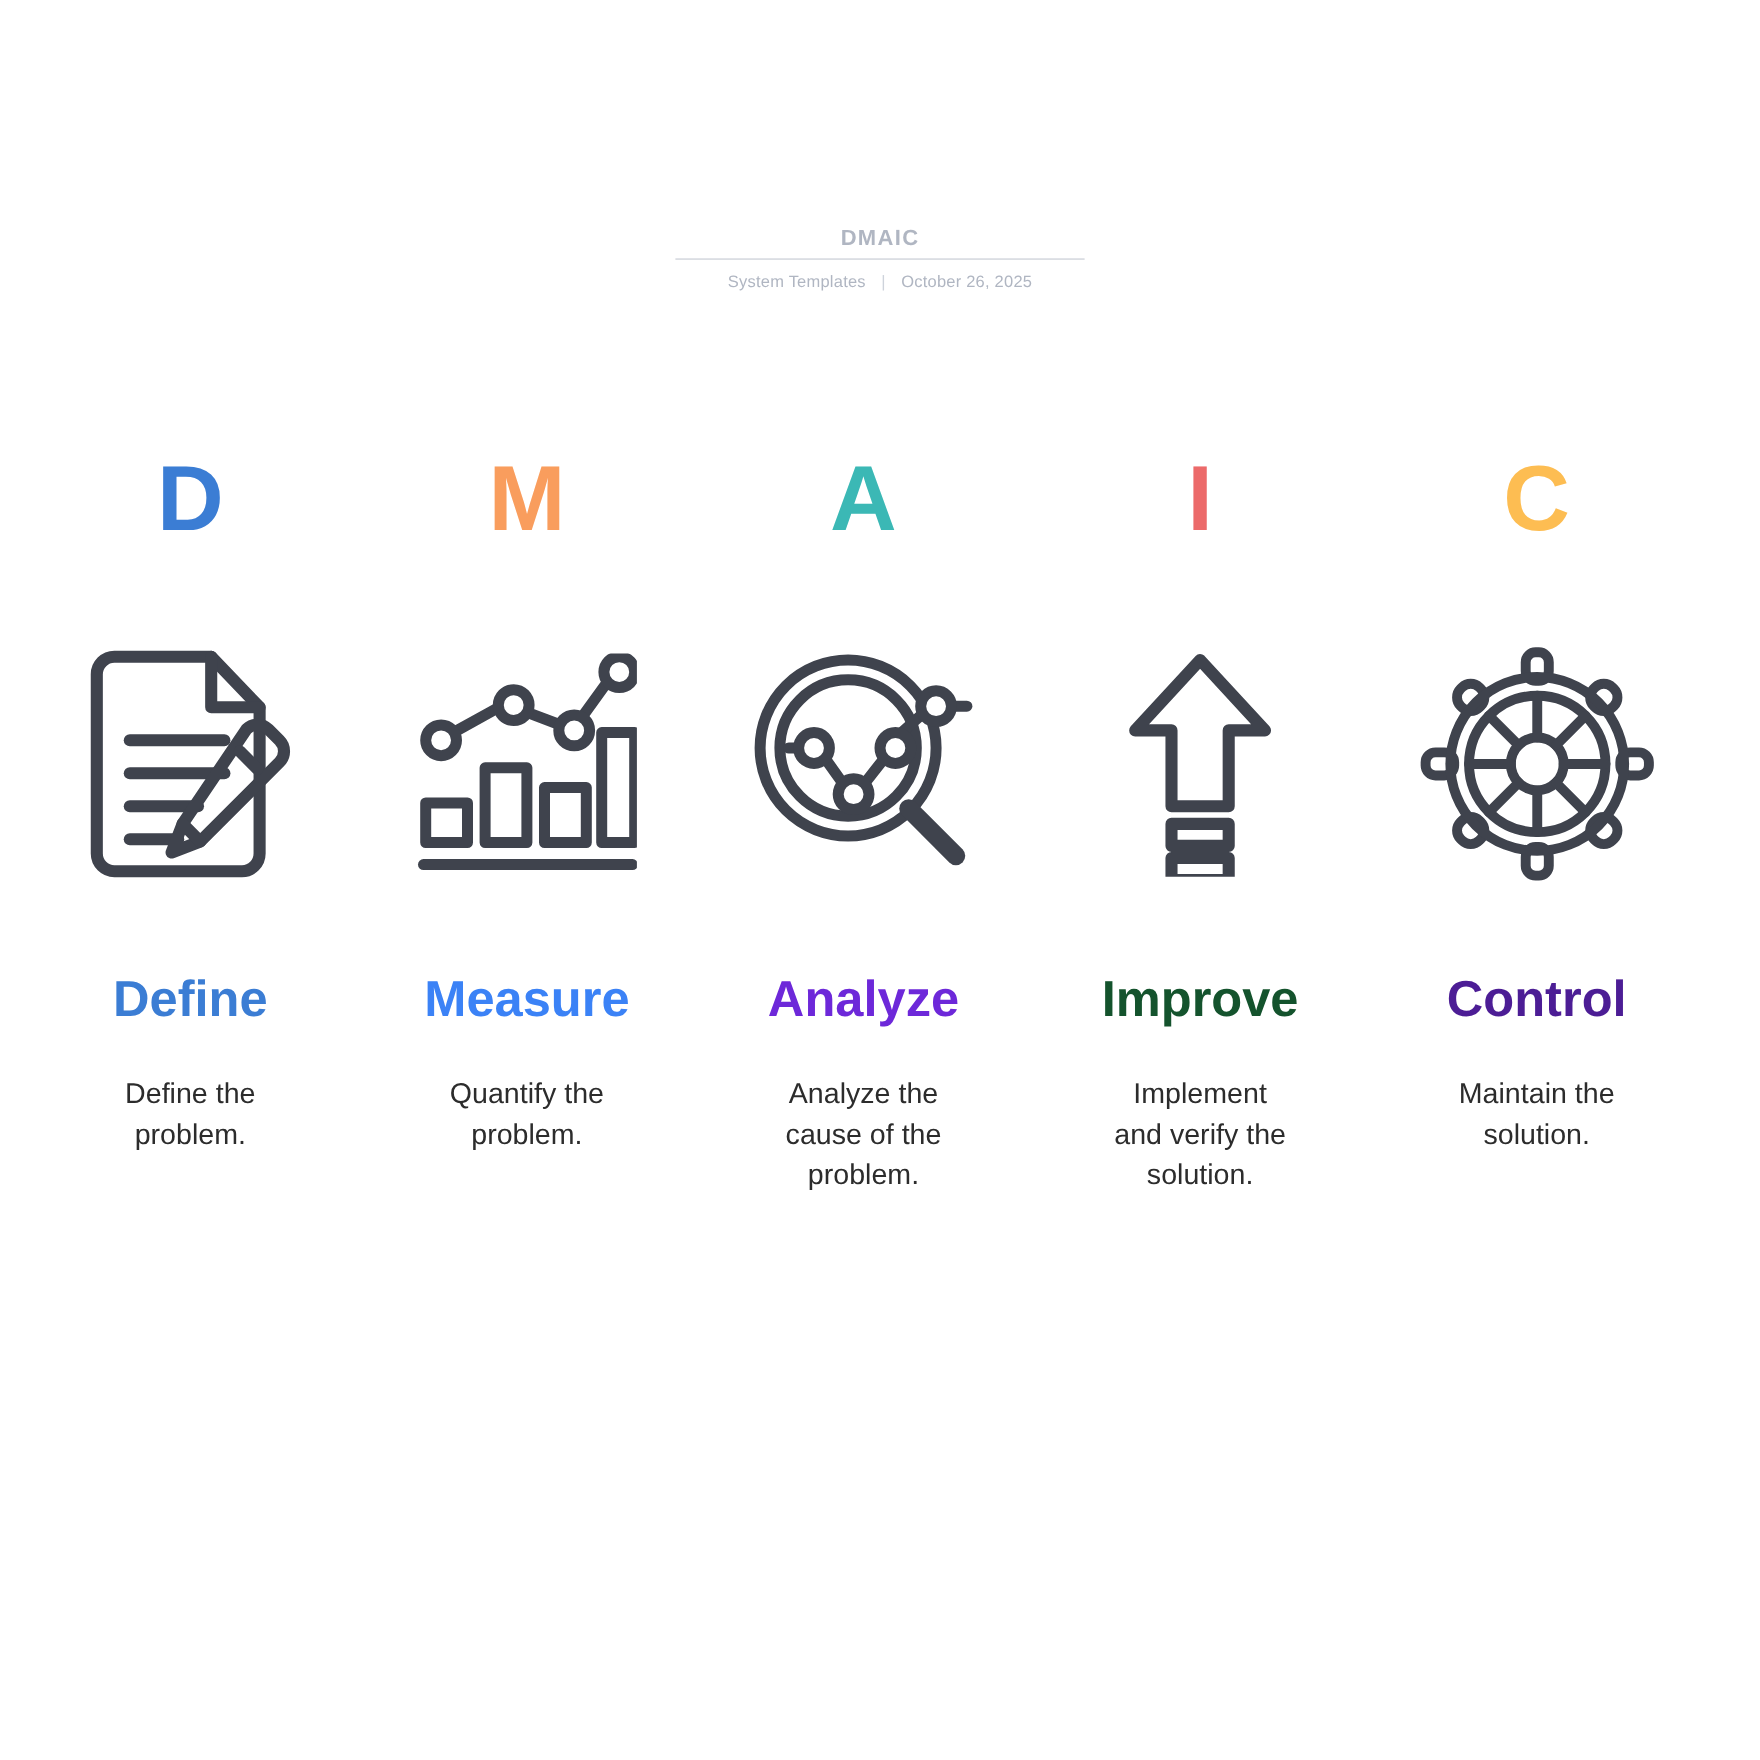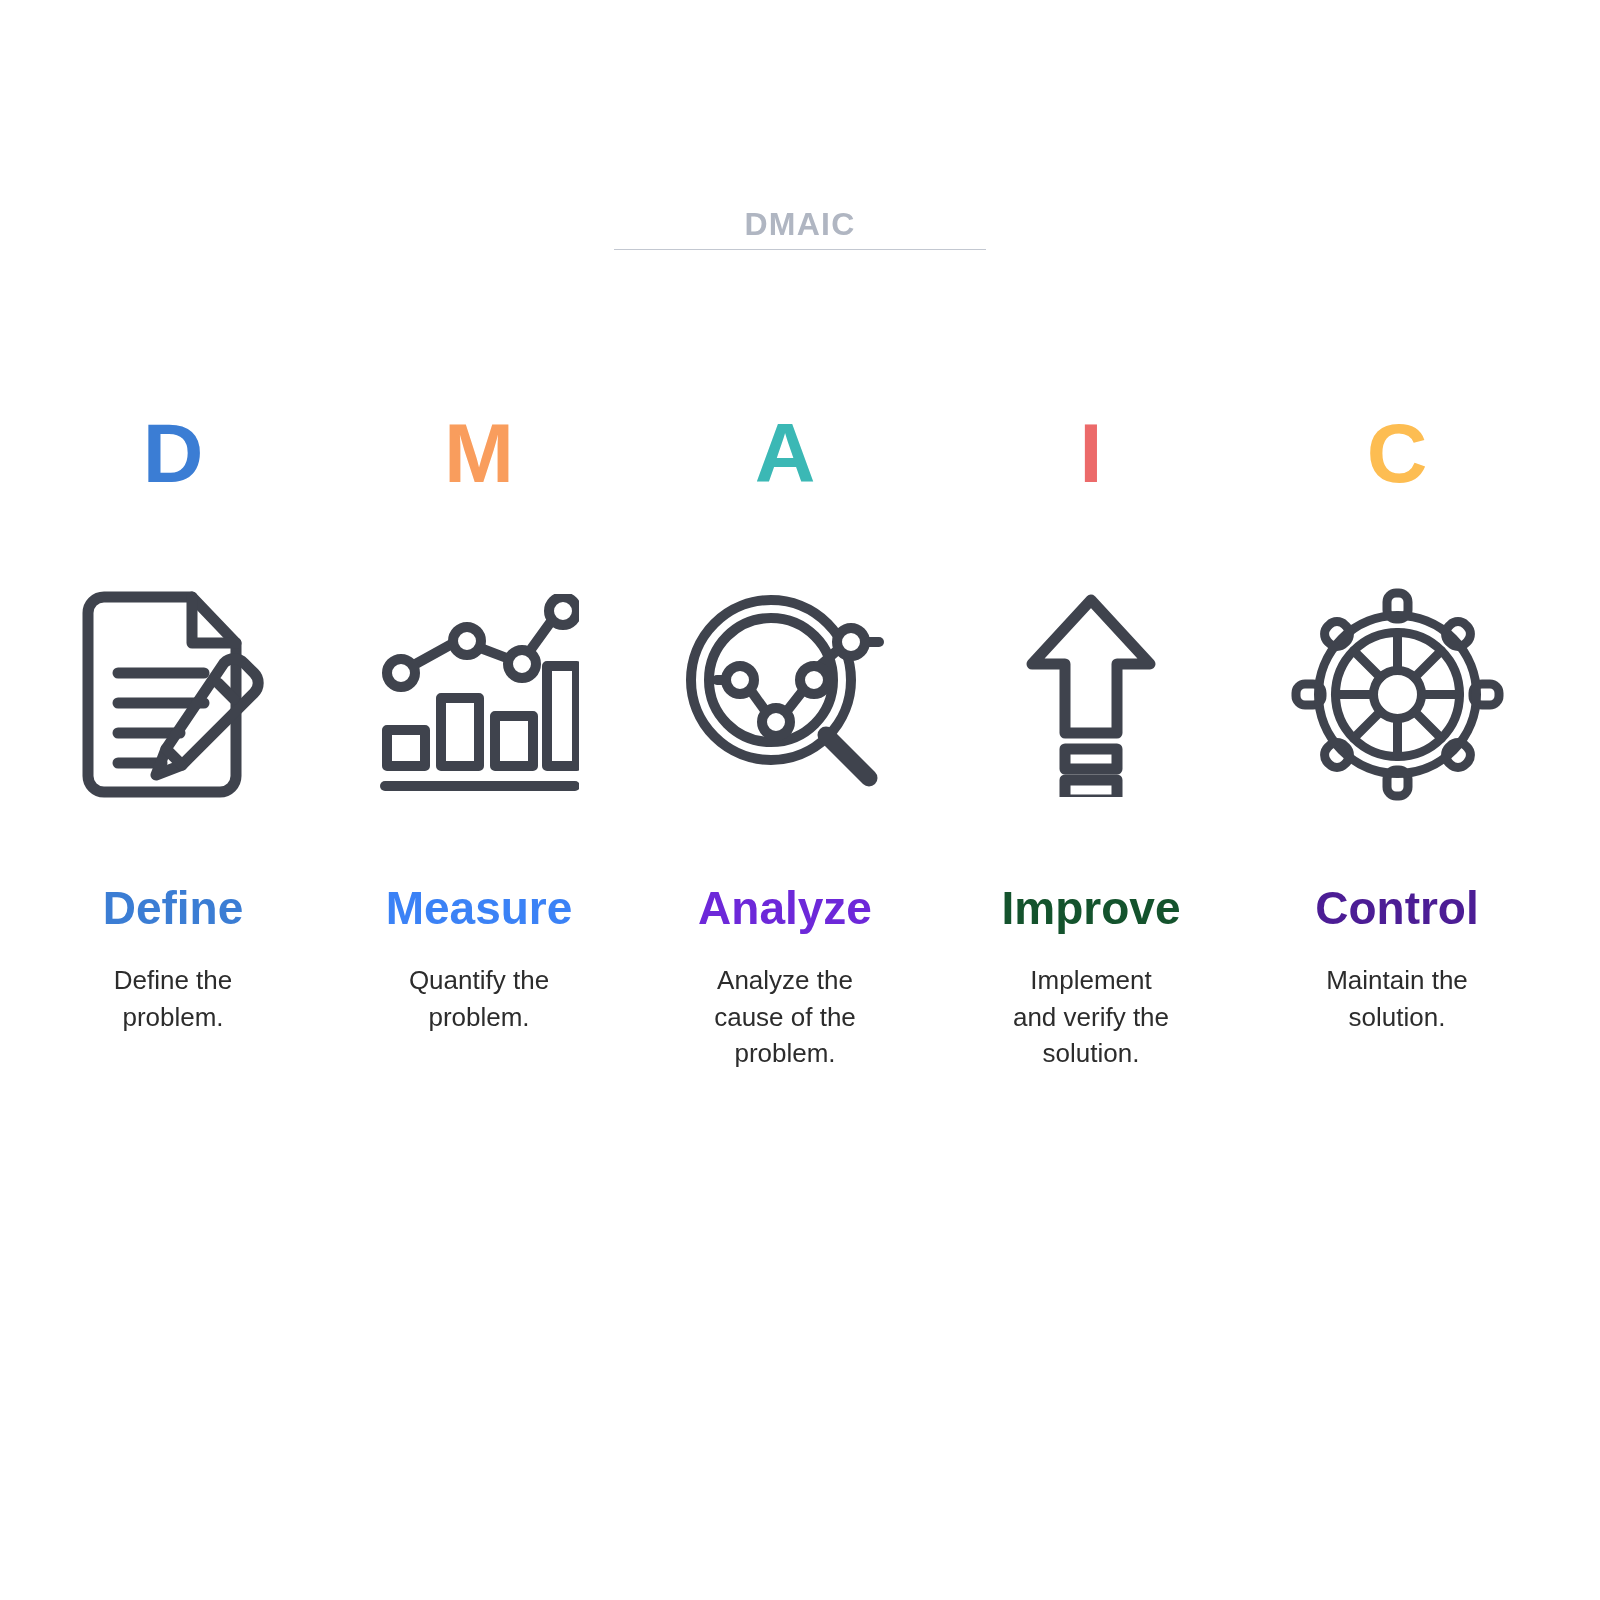--- a/index.html
+++ b/index.html
@@ -18,21 +18,21 @@
 
   
   .header {
     position: absolute;
     top: 205px;
     left: 0;
     width: 1600px;
     text-align: center;
   }
   .header-title {
-    font-size: 32px;
+    font-size: 20px;
     font-weight: bold;
     letter-spacing: 1.2px;
     color: #b0b6c2;
     line-height: 1.2;
     margin: 0 0 6px 0;
   }
   .header-rule {
     width: 372px;
     height: 1px;
     background: #c3c8d1;
@@ -95,31 +95,36 @@
     line-height: 1.1;
     margin-top: 64px;
     text-align: center;
   }
 
   .step-desc {
     font-size: 26px;
     line-height: 1.42;
     color: #2c2c2c;
     text-align: center;
-    margin-top: 28px;
+    margin-top: 42px;
     width: 250px;
     white-space: pre-line;
   }
 </style>
 </head>
 <body>
 
 <div class="header">
   <div class="header-title">DMAIC</div>
   <div class="header-rule"></div>
+  <div class="header-meta">
+    <span>System Templates</span>
+    <span class="header-sep">|</span>
+    <span>October 26, 2025</span>
+  </div>
 </div>
 
 <div class="columns">
 
   <div class="col">
     <div class="letter" style="color:#3b7dd4">D</div>
     <div class="icon-wrap">
       <svg width="210" height="215" viewBox="0 0 210 215" fill="none" stroke="#3f434d" stroke-width="11" stroke-linecap="round" stroke-linejoin="round">
         <path d="M20 26 a16 16 0 0 1 16 -16 H124 L168 56 V189 a16 16 0 0 1 -16 16 H36 a16 16 0 0 1 -16 -16 Z"></path>
         <path d="M124 10 V56 H168"></path>

